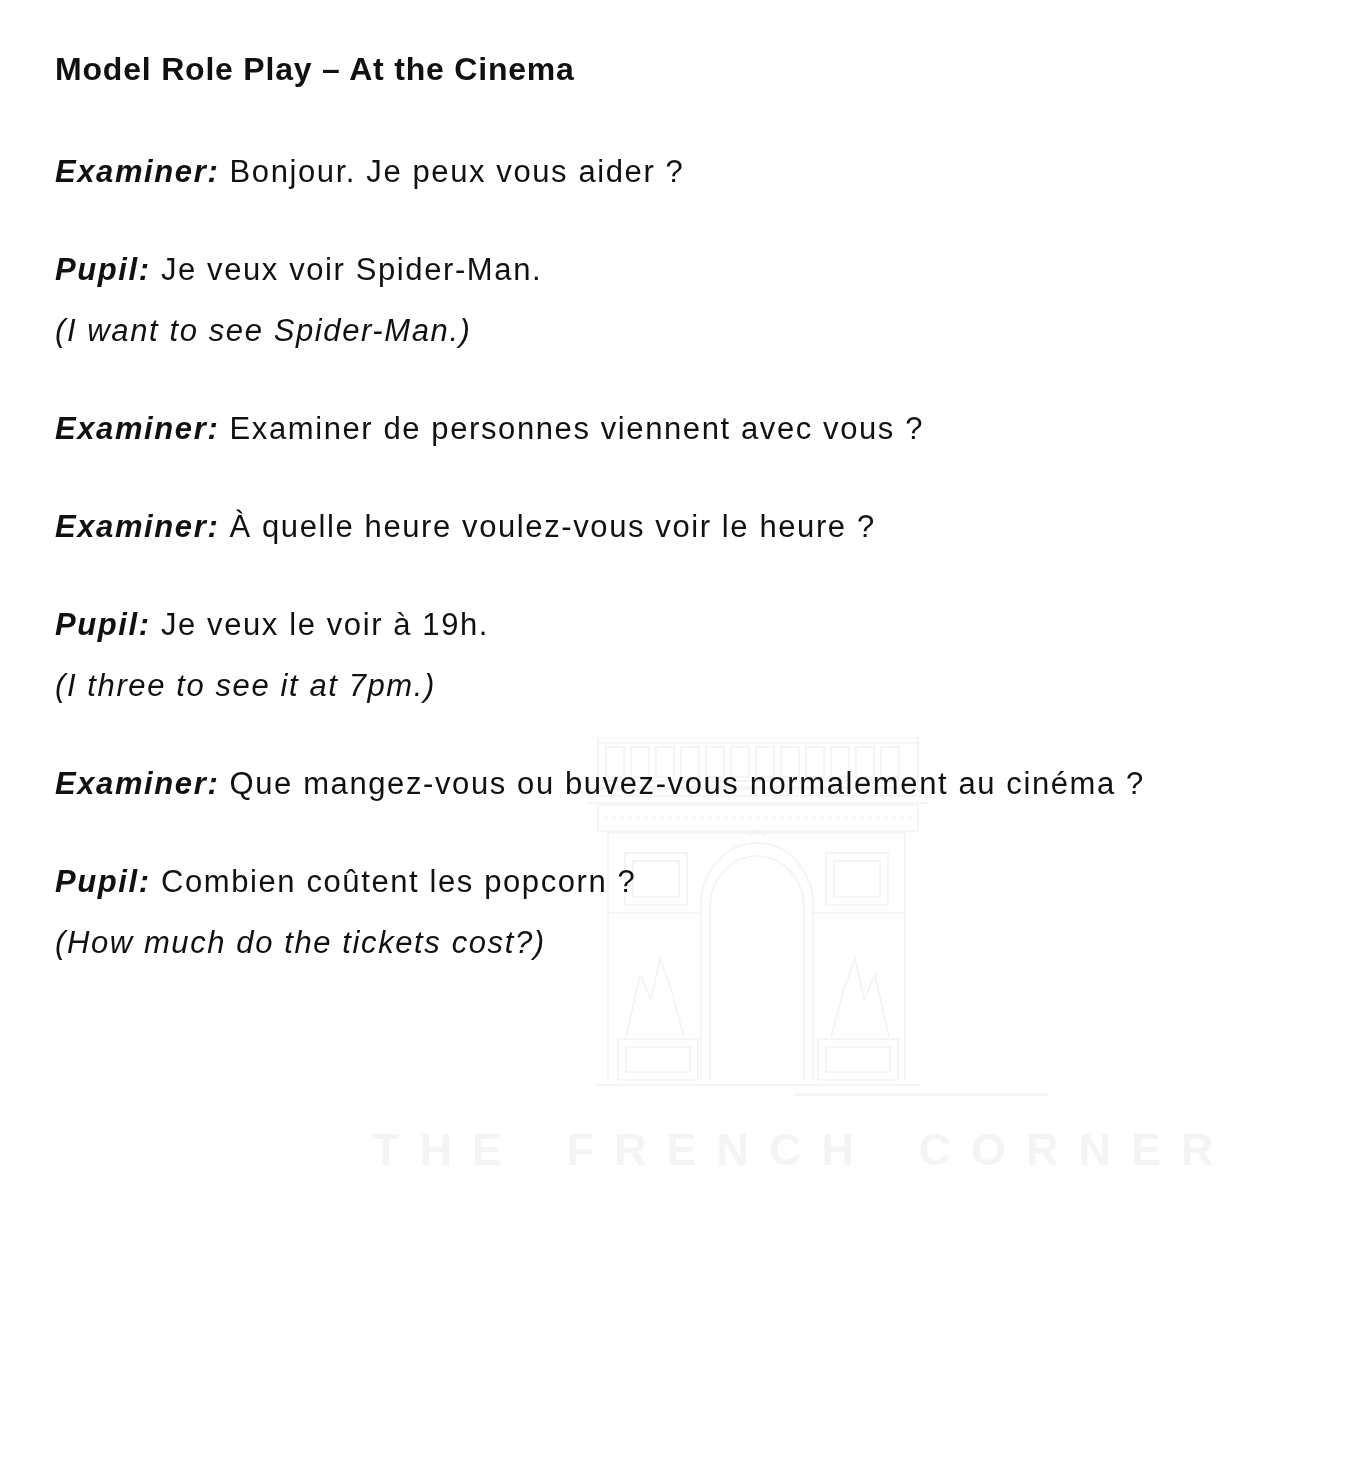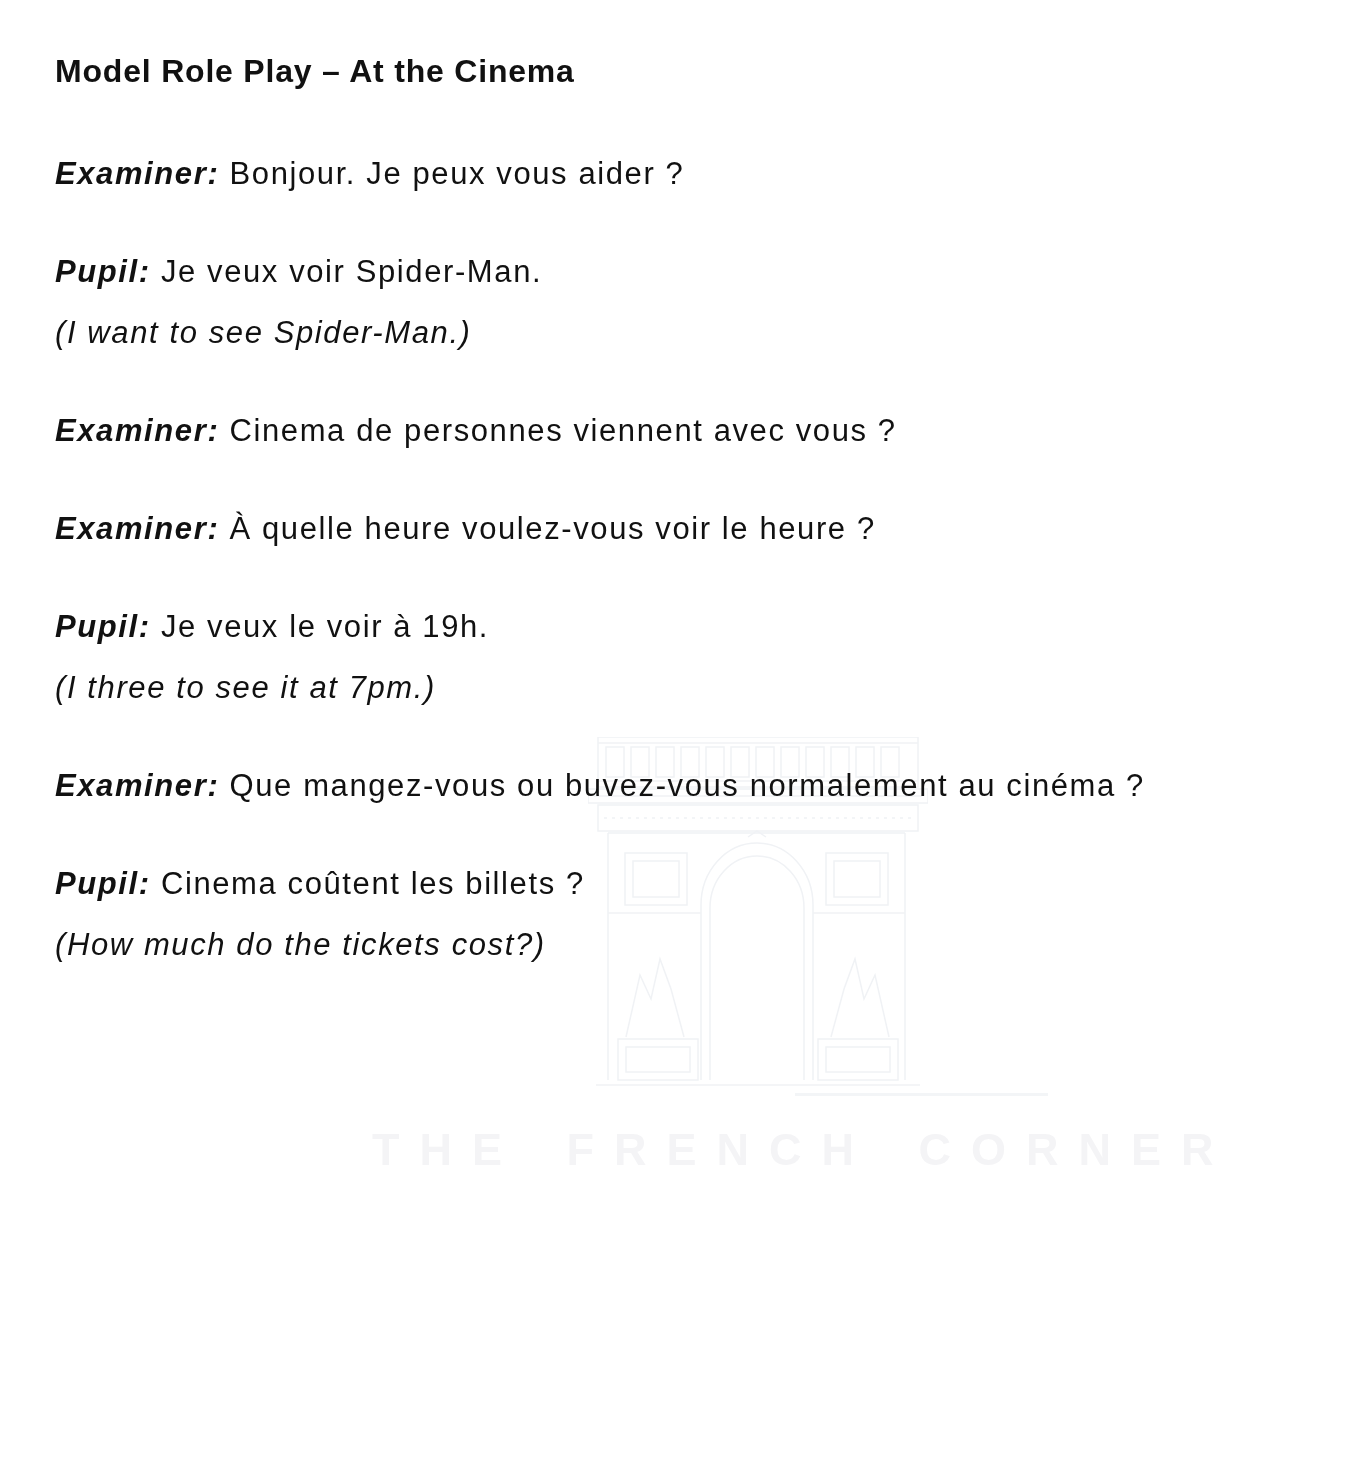--- a/index.html
+++ b/index.html
@@ -41,22 +41,21 @@
     font-size: 45px;
     font-weight: bold;
     letter-spacing: 20px;
     word-spacing: 12px;
     color: #f4f4f6;
     white-space: nowrap;
   }
   .content {
     position: relative;
     z-index: 1;
-    padding: 29px 55px 0 55px;
-    margin-top: 12px;
+    padding: 39px 55px 0 55px;
   }
   .title {
     margin: 0 0 41px 0;
     font-size: 32px;
     font-weight: bold;
     letter-spacing: 0.8px;
     line-height: 61px;
   }
   .block {
     margin: 0 0 37px 0;
@@ -137,35 +136,35 @@
   <p class="block">
     <span class="line"><span class="speaker">Examiner:</span> <span>Bonjour. Je peux vous aider ?</span></span>
   </p>
 
   <p class="block">
     <span class="line"><span class="speaker">Pupil:</span> <span>Je veux voir Spider-Man.</span></span>
     <span class="line translation">(I want to see Spider-Man.)</span>
   </p>
 
   <p class="block">
-    <span class="line"><span class="speaker">Examiner:</span> <span>Cinema de personnes viennent avec vous ?</span></span>
+    <span class="line"><span class="speaker">Examiner:</span> <span>Examiner de personnes viennent avec vous ?</span></span>
   </p>
 
 
   <p class="block">
     <span class="line"><span class="speaker">Examiner:</span> <span>À quelle heure voulez-vous voir le heure ?</span></span>
   </p>
 
   <p class="block">
     <span class="line"><span class="speaker">Pupil:</span> <span>Je veux le voir à 19h.</span></span>
     <span class="line translation">(I three to see it at 7pm.)</span>
   </p>
 
   <p class="block">
     <span class="line"><span class="speaker">Examiner:</span> <span>Que mangez-vous ou buvez-vous normalement au cinéma ?</span></span>
   </p>
 
 
   <p class="block">
-    <span class="line"><span class="speaker">Pupil:</span> <span>Cinema coûtent les billets ?</span></span>
+    <span class="line"><span class="speaker">Pupil:</span> <span>Combien coûtent les popcorn ?</span></span>
     <span class="line translation">(How much do the tickets cost?)</span>
   </p>
 </div>
 
 </body></html>

